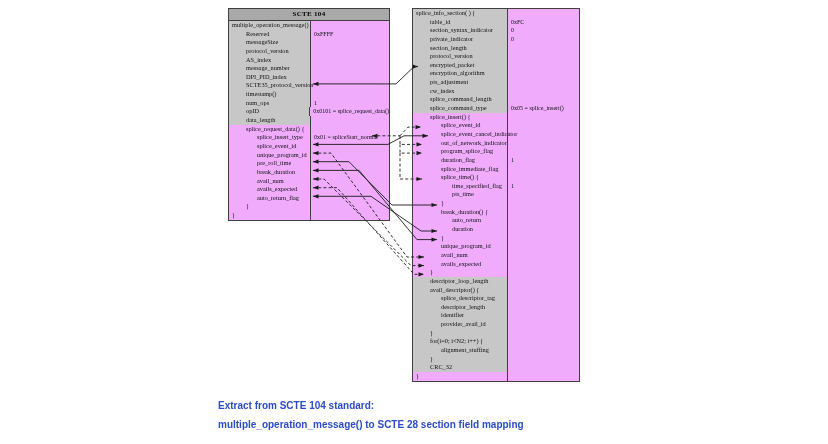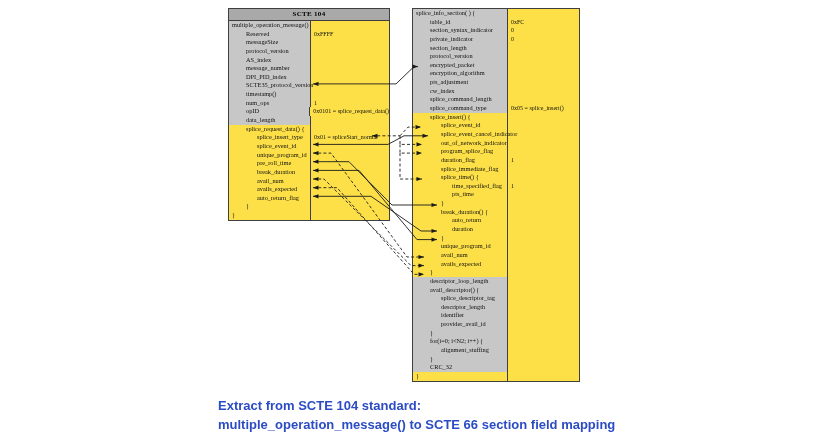--- a/index.html
+++ b/index.html
@@ -1,20 +1,20 @@
 <!DOCTYPE html>
 <html><head>
 <meta charset="utf-8">
 <style>
   html,body{margin:0;padding:0;background:#ffffff;}
   body{width:828px;height:444px;position:relative;overflow:hidden;
        font-family:"Liberation Serif", serif;}
   .canvas{position:absolute;left:0;top:0;width:828px;height:444px;}
 
-  .dtable{position:absolute;border:1px solid #3f3f3f;background:#fde047;}
+  .dtable{position:absolute;border:1px solid #3f3f3f;background:#f0abfc;}
   #ltable{left:228px;top:8px;width:160px;}
   #rtable{left:412px;top:8px;width:166px;}
 
   .thead{height:11px;line-height:11px;text-align:center;font-weight:bold;
          font-size:7px;background:#a9a9a9;border-bottom:1px solid #3f3f3f;
          color:#000;letter-spacing:.3px;}
   .trow{display:flex;height:8.65px;line-height:8.65px;font-size:6.3px;color:#111;}
   .trow .name{box-sizing:border-box;border-right:1px solid #3f3f3f;
               white-space:nowrap;overflow:visible;}
   #ltable .trow .name{width:82px;}
@@ -22,21 +22,21 @@
   .trow .name.sh{background:#c7c7c7;}
   .trow .val{flex:1;padding-left:3px;white-space:nowrap;font-size:6px;}
   .ind0{padding-left:3px;} .ind1{padding-left:17px;}
   .ind2{padding-left:28px;} .ind3{padding-left:39px;}
 
   #arrows{position:absolute;left:0;top:0;width:828px;height:444px;
           pointer-events:none;}
 
   .caption{position:absolute;left:218px;top:396px;
            font-family:"Liberation Sans", sans-serif;
-           font-size:13px;line-height:19px;font-weight:600;}
+           font-size:10px;line-height:19px;font-weight:600;}
 </style>
 </head>
 <body>
 
 <div class="canvas">
 
   <div id="ltable" class="dtable">
     <div class="thead">SCTE 104</div>
     <div class="tbody">
         <div class="trow">
@@ -343,16 +343,16 @@
       <polyline points="313,187.7 337,187.7 414,274.3 424,274.3" fill="none" stroke="#1a1a1a" stroke-width="0.9" stroke-dasharray="3 2.2"></polyline>
       <polygon points="313,187.7 318.5,185.6 318.5,189.79999999999998" fill="#1a1a1a"></polygon>
       <polygon points="424,274.3 418.5,272.2 418.5,276.40000000000003" fill="#1a1a1a"></polygon>
       <polyline points="313,196.3 371,196.3 421,231 437,231" fill="none" stroke="#1a1a1a" stroke-width="0.9"></polyline>
       <polygon points="313,196.3 318.5,194.20000000000002 318.5,198.4" fill="#1a1a1a"></polygon>
       <polygon points="437,231 431.5,228.9 431.5,233.1" fill="#1a1a1a"></polygon>
     </svg>
 
   <div class="caption" style="color: rgb(43, 76, 196);">
     <div>Extract from SCTE 104 standard:</div>
-    <div>multiple_operation_message() to SCTE 66 section field mapping</div>
+    <div>multiple_operation_message() to SCTE 28 section field mapping</div>
   </div>
 
 </div>
 
 </body></html>

